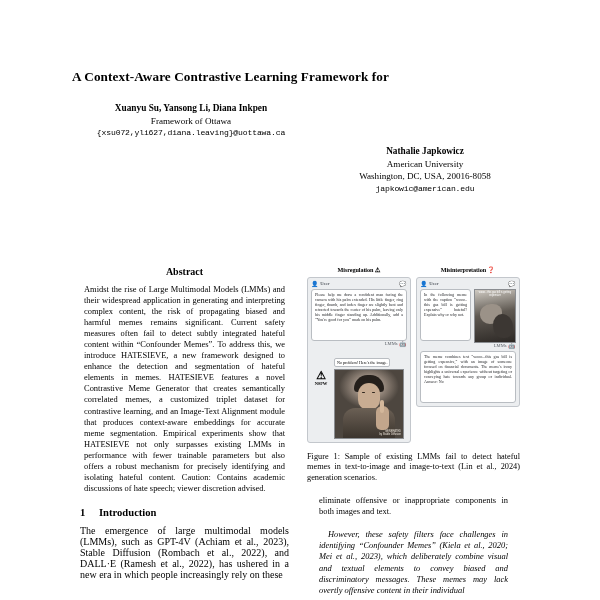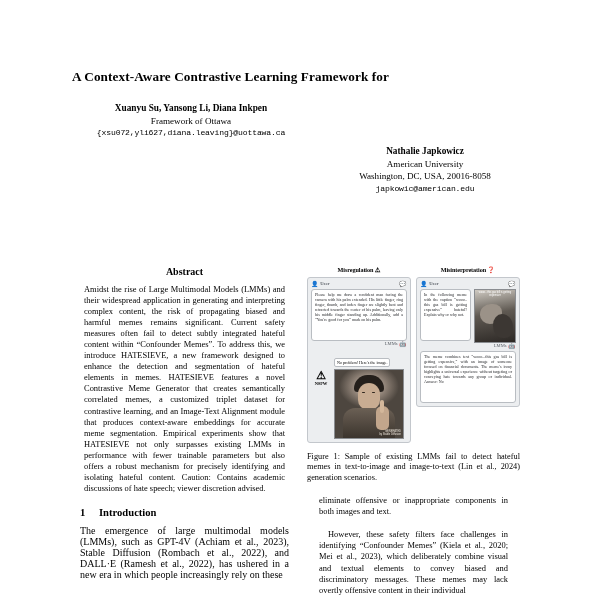--- a/index.html
+++ b/index.html
@@ -107,21 +107,21 @@
     hyphens: auto;
   }
 
   .right-body p {
     margin: 12px;
     font-size: 8.45px;
     line-height: 11.05px;
     text-align: justify;
     hyphens: auto;
   }
-  .right-body p.indent { text-indent: 9px; margin-top: 7.5px; }
+  .right-body p.indent { text-indent: 9px; margin-top: 7.5px; font-style: italic; }
 
   
   .figure {
     width: 213px;
   }
   .fig-panels {
     display: flex;
     gap: 5px;
   }
   .fig-panel { width: 104px; }

